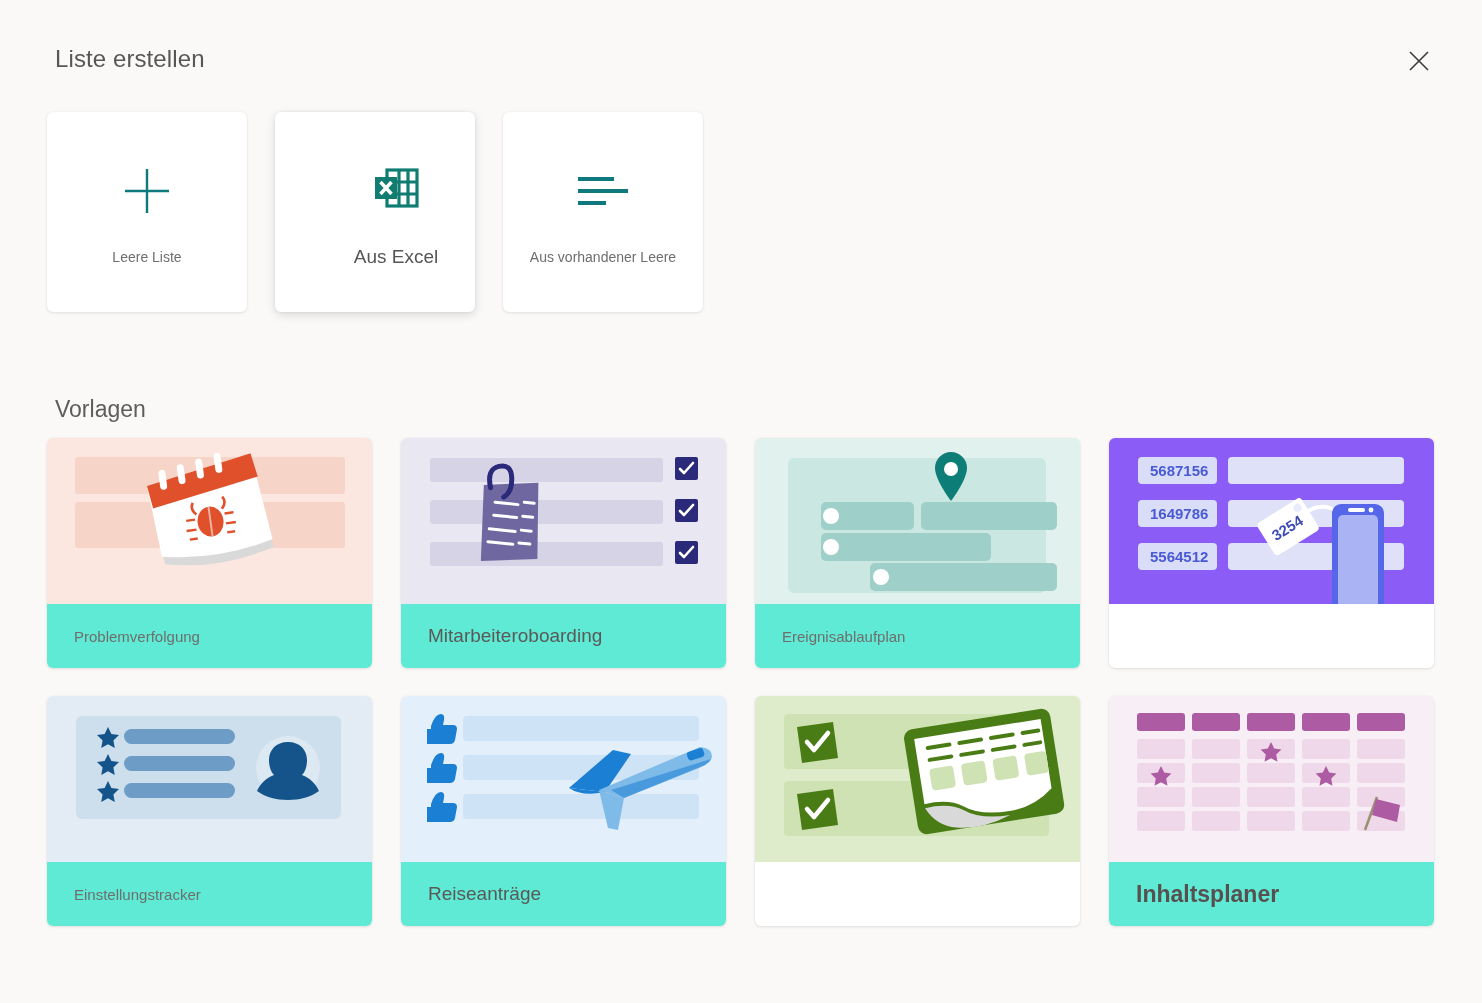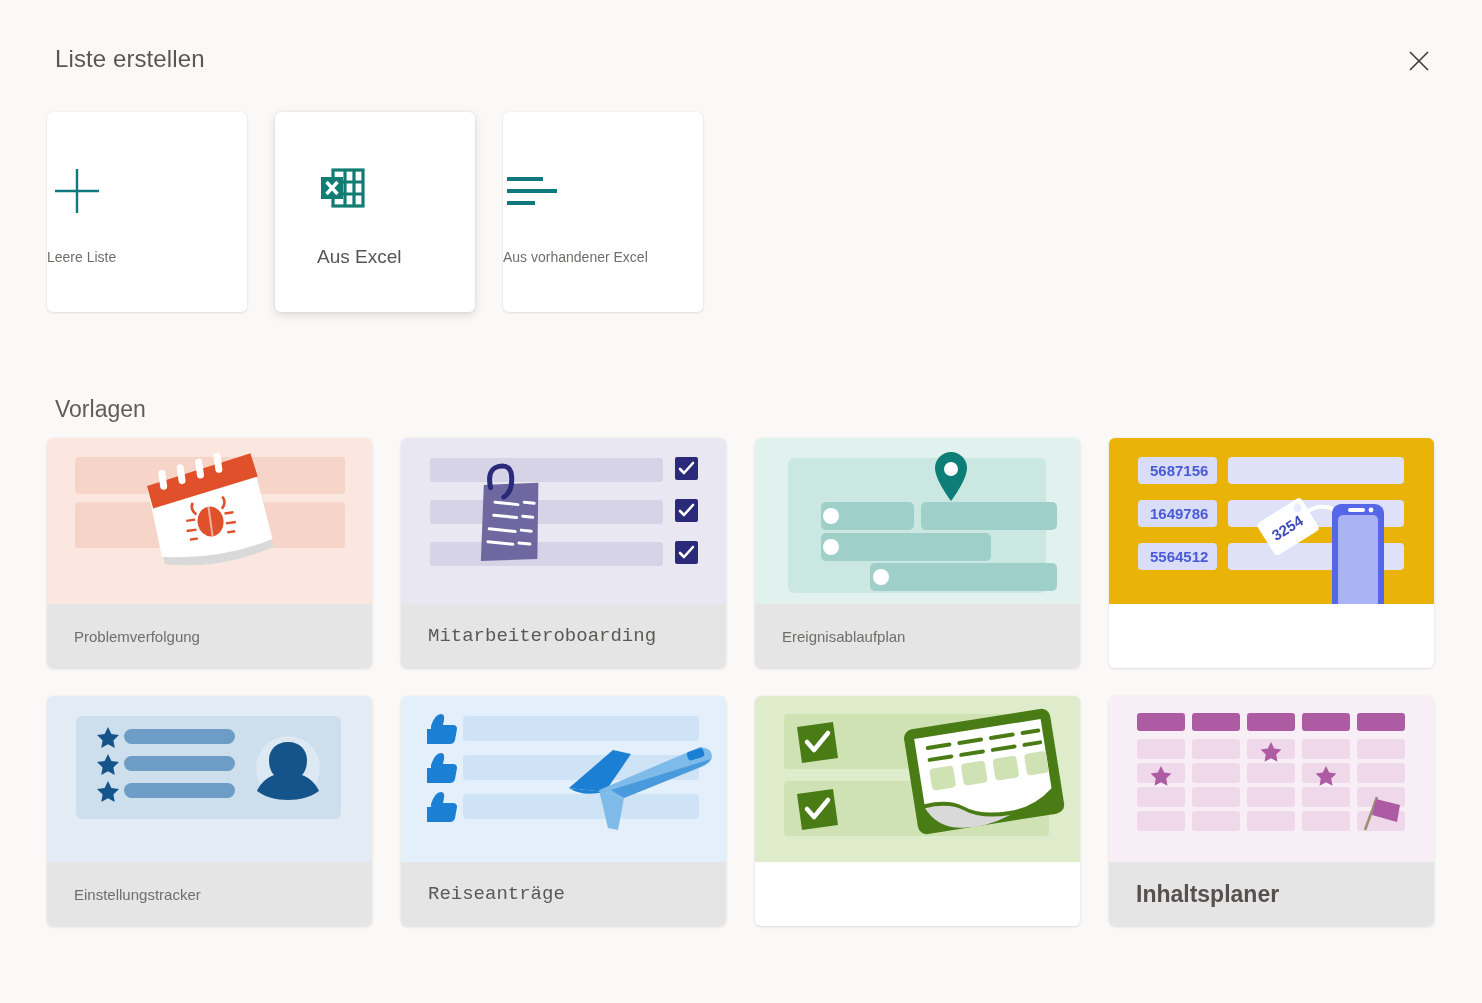--- a/index.html
+++ b/index.html
@@ -25,21 +25,21 @@
     cursor: pointer; display: flex; align-items: center; justify-content: center;
     border-radius: 3px;
   }
   .close-btn svg { display: block; }
 
   
   .create-row { position: absolute; left: 47px; top: 112px; display: flex; }
   .create-card {
     width: 200px; height: 200px; background: #ffffff; border-radius: 6px;
     box-shadow: 0 1px 3px rgba(0,0,0,.10), 0 0 2px rgba(0,0,0,.06);
-    display: flex; flex-direction: column; align-items: flex-start;
+    display: flex; flex-direction: column; align-items: center;
     justify-content: center; cursor: pointer; position: relative;
     margin-right: 28px;
   }
   .create-card.hovered {
     box-shadow: 0 3px 10px rgba(0,0,0,.13), 0 0 3px rgba(0,0,0,.08);
     padding-left: 42px;
   }
   .create-icon { height: 64px; display: flex; align-items: center; justify-content: center; }
   .create-label {
     margin-top: 26px; color: #6f6e6d; font-size: 14px; text-align: center;
@@ -57,23 +57,23 @@
     grid-template-columns: repeat(4, 325px);
     grid-template-rows: 230px 230px;
     column-gap: 29px; row-gap: 28px;
   }
   .tmpl-card {
     background: #ffffff; border-radius: 6px; overflow: hidden;
     box-shadow: 0 1px 3px rgba(0,0,0,.10), 0 0 2px rgba(0,0,0,.06);
     cursor: pointer; display: flex; flex-direction: column; position: relative;
   }
   .tmpl-art { height: 166px; position: relative; overflow: hidden; flex: none; }
-  .tmpl-foot { flex: 1; background: #e5e5e5; display: flex; align-items: center; padding-left: 27px; }
+  .tmpl-foot { flex: 1; background: #5eead4; display: flex; align-items: center; padding-left: 27px; }
   .tmpl-label { font-size: 15px; color: #6f6e6d; }
-  .tmpl-card.hover1 .tmpl-label { font-size: 19px; color: #5a5958; font-family: Liberation Mono, monospace; }
+  .tmpl-card.hover1 .tmpl-label { font-size: 19px; color: #5a5958; }
   .tmpl-card.hover2 .tmpl-label { font-size: 23px; color: #58504f; font-weight: bold; }
 
   .art-svg { position: absolute; inset: 0; width: 100%; height: 100%; display: block; }
 </style>
 </head>
 <body>
 
 <div class="dialog">
 
   <div class="dlg-header">
@@ -113,21 +113,21 @@
     </div>
 
     <div class="create-card">
       <div class="create-icon">
         <svg width="58" height="44" viewBox="0 0 58 44">
           <path d="M4 10 H40" stroke="#0f7a7d" stroke-width="4" stroke-linecap="butt"></path>
           <path d="M4 22 H54" stroke="#0f7a7d" stroke-width="4" stroke-linecap="butt"></path>
           <path d="M4 34 H32" stroke="#0f7a7d" stroke-width="4" stroke-linecap="butt"></path>
         </svg>
       </div>
-      <div class="create-label">Aus vorhandener Excel</div>
+      <div class="create-label">Aus vorhandener Leere</div>
     </div>
   </div>
 
   <div class="section-title">Vorlagen</div>
 
   <div class="tmpl-grid">
 
     <div class="tmpl-card">
       <div class="tmpl-art" style="background:#fbe7e0">
         <svg class="art-svg" viewBox="0 0 325 166" preserveAspectRatio="none">
@@ -207,21 +207,21 @@
           <path d="M180 30 a16 16 0 0 1 32 0 c0 12 -16 33 -16 33 s-16 -21 -16 -33 z" fill="#0d7d77"></path>
           <circle cx="196" cy="31" r="7" fill="#ffffff"></circle>
         </svg>
       </div>
       <div class="tmpl-foot">
         <span class="tmpl-label">Ereignisablaufplan</span>
       </div>
     </div>
 
     <div class="tmpl-card hover1">
-      <div class="tmpl-art" style="background:#eab308">
+      <div class="tmpl-art" style="background:#8b5cf6">
         <svg class="art-svg" viewBox="0 0 325 166">
           <rect x="29" y="19" width="79" height="27" rx="4" fill="#d9ddf7"></rect>
           <rect x="29" y="62" width="79" height="27" rx="4" fill="#d9ddf7"></rect>
           <rect x="29" y="105" width="79" height="27" rx="4" fill="#d9ddf7"></rect>
           <rect x="119" y="19" width="176" height="27" rx="4" fill="#dee1f8"></rect>
           <rect x="119" y="62" width="176" height="27" rx="4" fill="#dee1f8"></rect>
           <rect x="119" y="105" width="176" height="27" rx="4" fill="#dee1f8"></rect>
           <text x="41" y="38" font-family="Liberation Sans, sans-serif" font-size="15" font-weight="600" fill="#4a5ad4">5687156</text>
           <text x="41" y="81" font-family="Liberation Sans, sans-serif" font-size="15" font-weight="600" fill="#4a5ad4">1649786</text>
           <text x="41" y="124" font-family="Liberation Sans, sans-serif" font-size="15" font-weight="600" fill="#4a5ad4">5564512</text>

